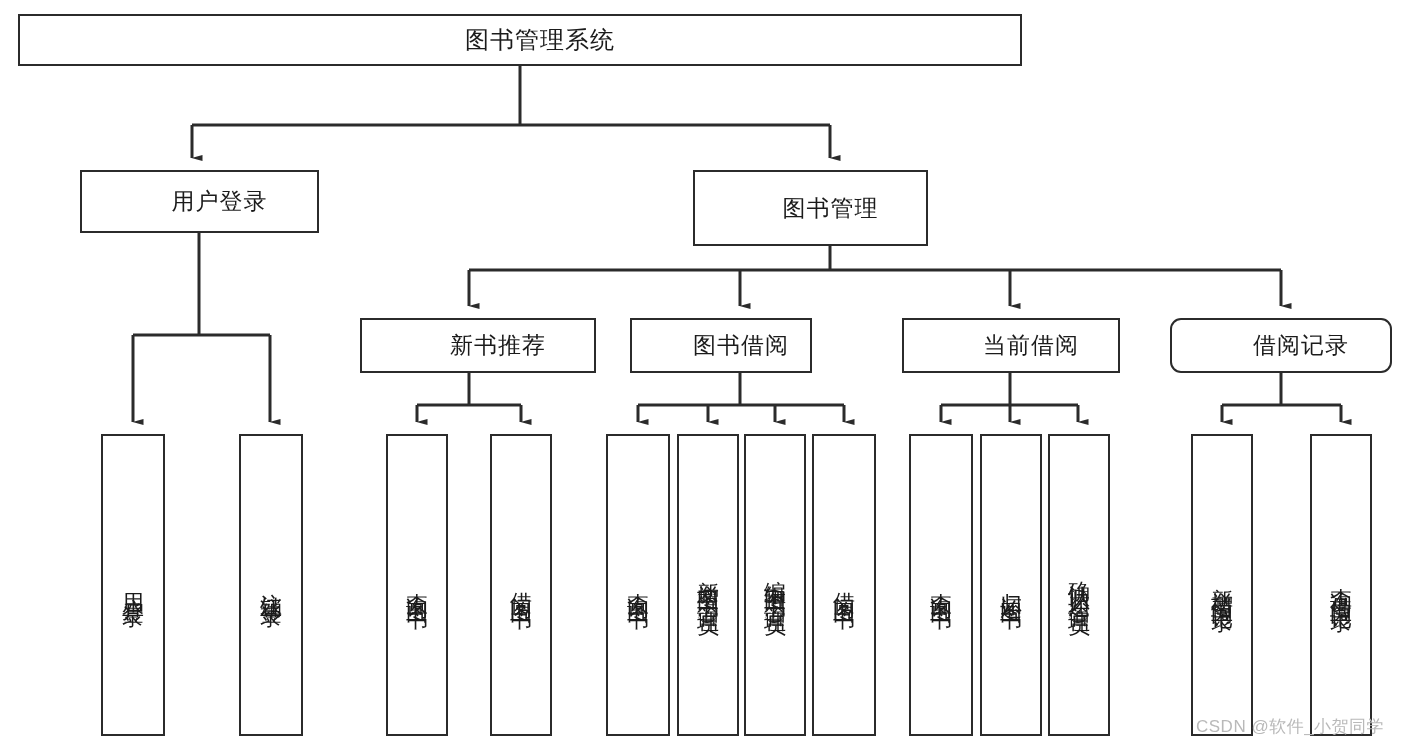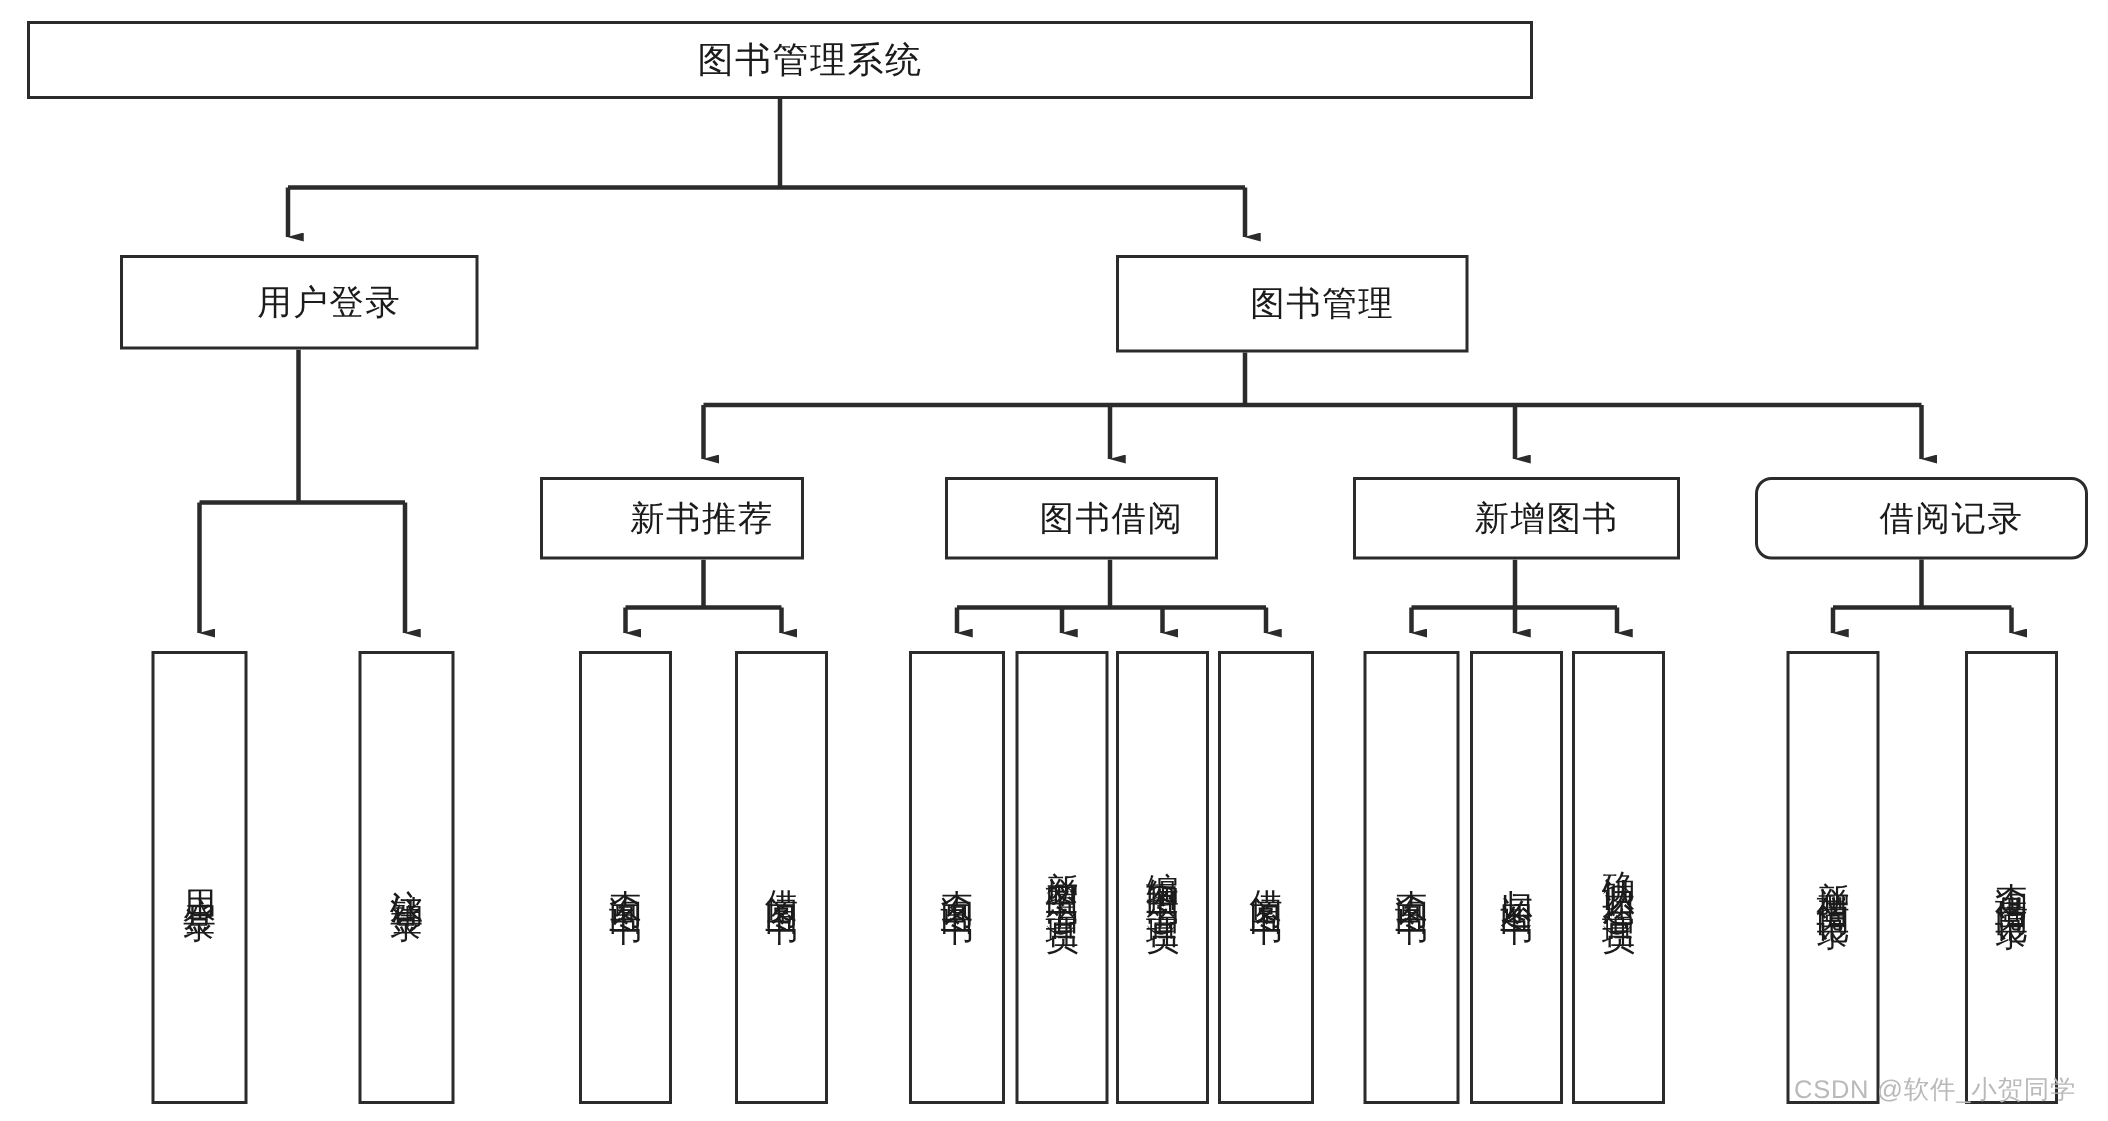--- a/index.html
+++ b/index.html
@@ -120,32 +120,32 @@
     </g>
   </svg>
 
   <div class="node h-node root" style="left:18px; top:14px; width:1004px; height:52px;">
     <span>图书管理系统</span>
   </div>
 
   <div class="node h-node" style="left:80px; top:170px; width:239px; height:63px;">
     <span>用户登录</span>
   </div>
-  <div class="node h-node" style="left:744px; top:170px; width:235px; height:65px;">
+  <div class="node h-node" style="left:693px; top:170px; width:235px; height:76px;">
     <span>图书管理</span>
   </div>
 
-  <div class="node h-node" style="left:360px; top:318px; width:176px; height:55px;">
+  <div class="node h-node" style="left:360px; top:318px; width:236px; height:55px;">
     <span>新书推荐</span>
   </div>
   <div class="node h-node" style="left:630px; top:318px; width:182px; height:55px;">
     <span>图书借阅</span>
   </div>
   <div class="node h-node" style="left:902px; top:318px; width:218px; height:55px;">
-    <span>新增图书</span>
+    <span>当前借阅</span>
   </div>
   <div class="node h-node" style="left:1170px; top:318px; width:222px; height:55px;border-radius:11px;">
     <span>借阅记录</span>
   </div>
 
   <div class="node v-node" style="left:101px; top:434px; width:64px; height:302px;">
     <span class="vlabel">用户登录</span>
   </div>
   <div class="node v-node" style="left:239px; top:434px; width:64px; height:302px;">
     <span class="vlabel">注销登录</span>

